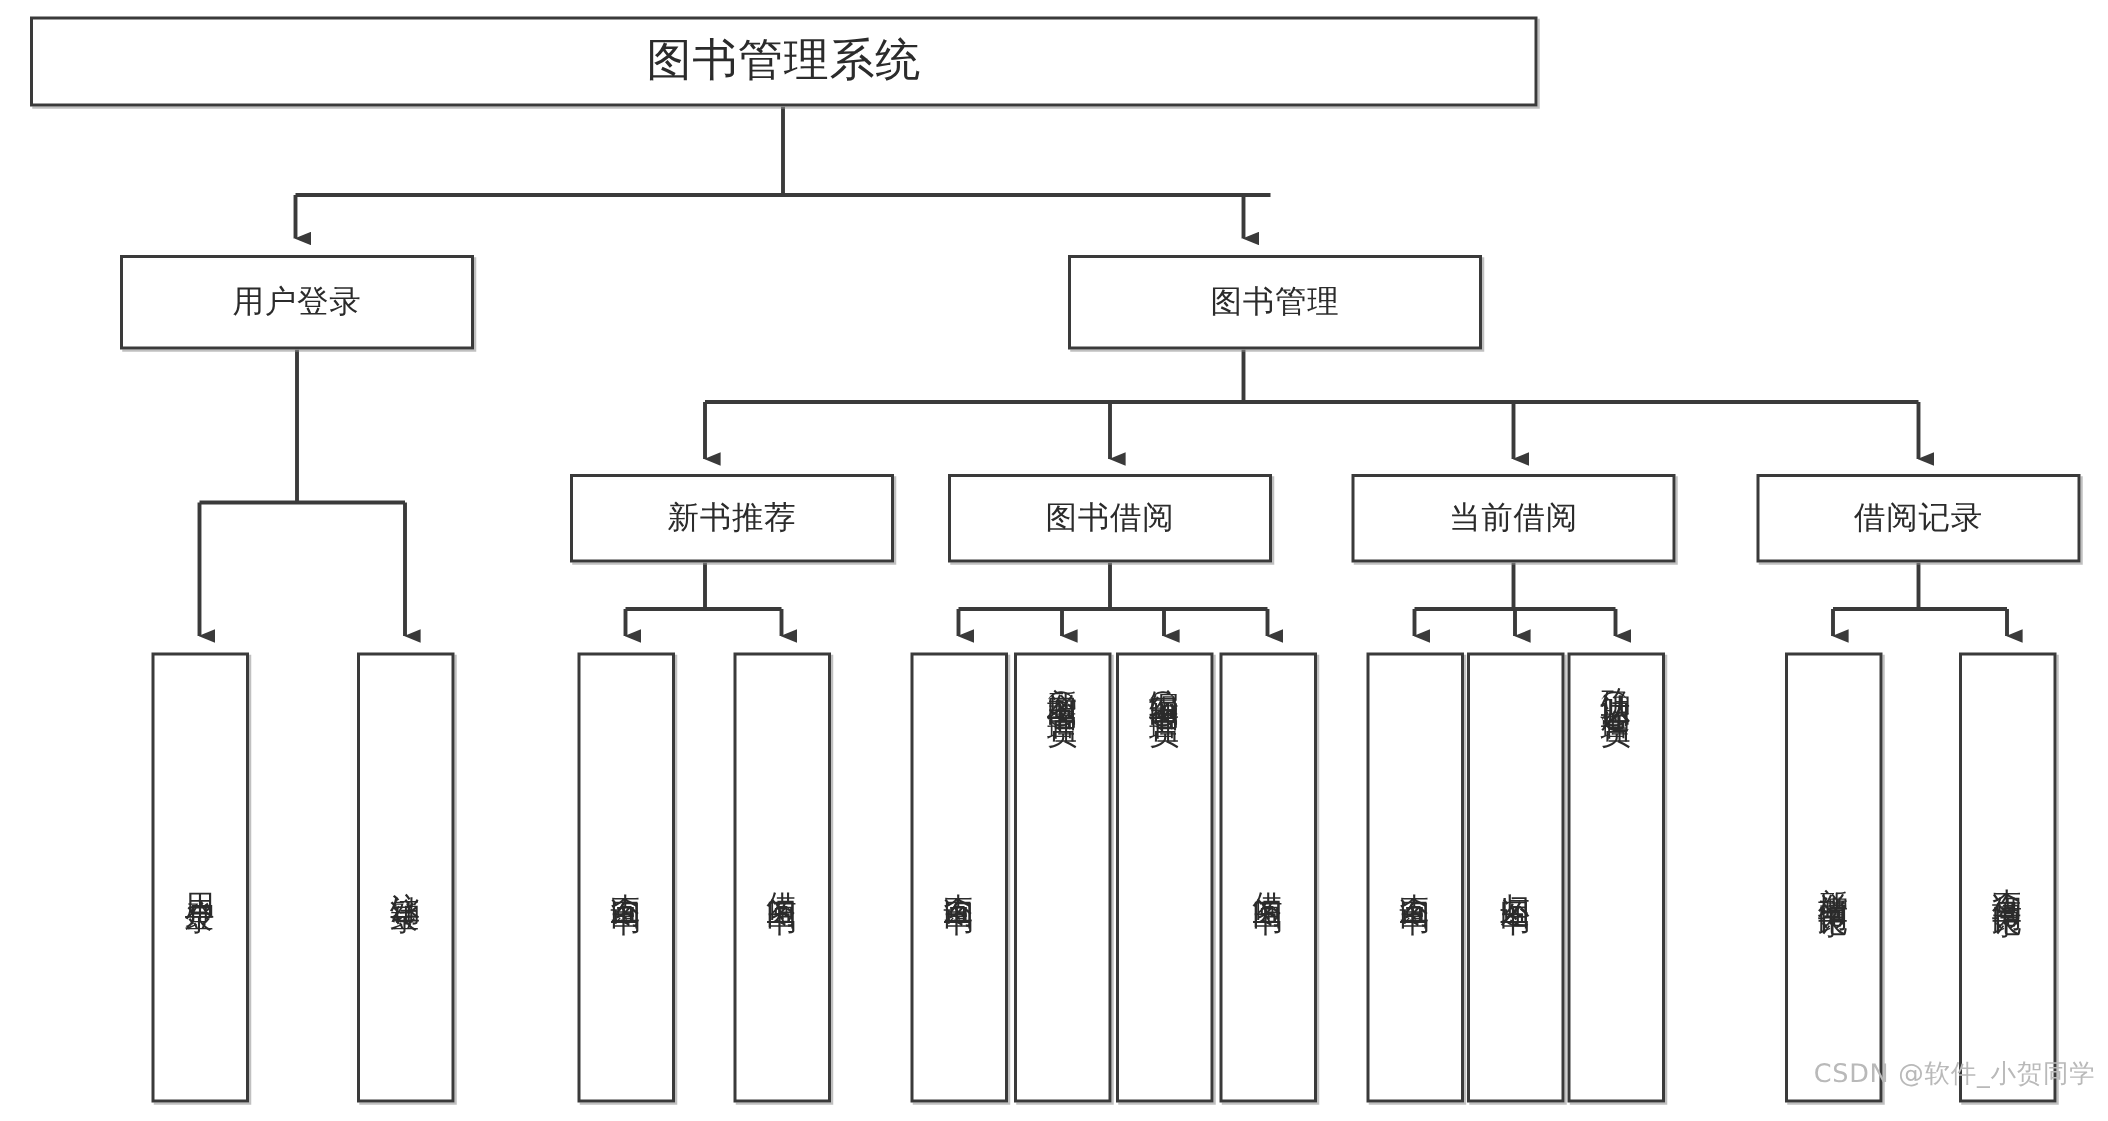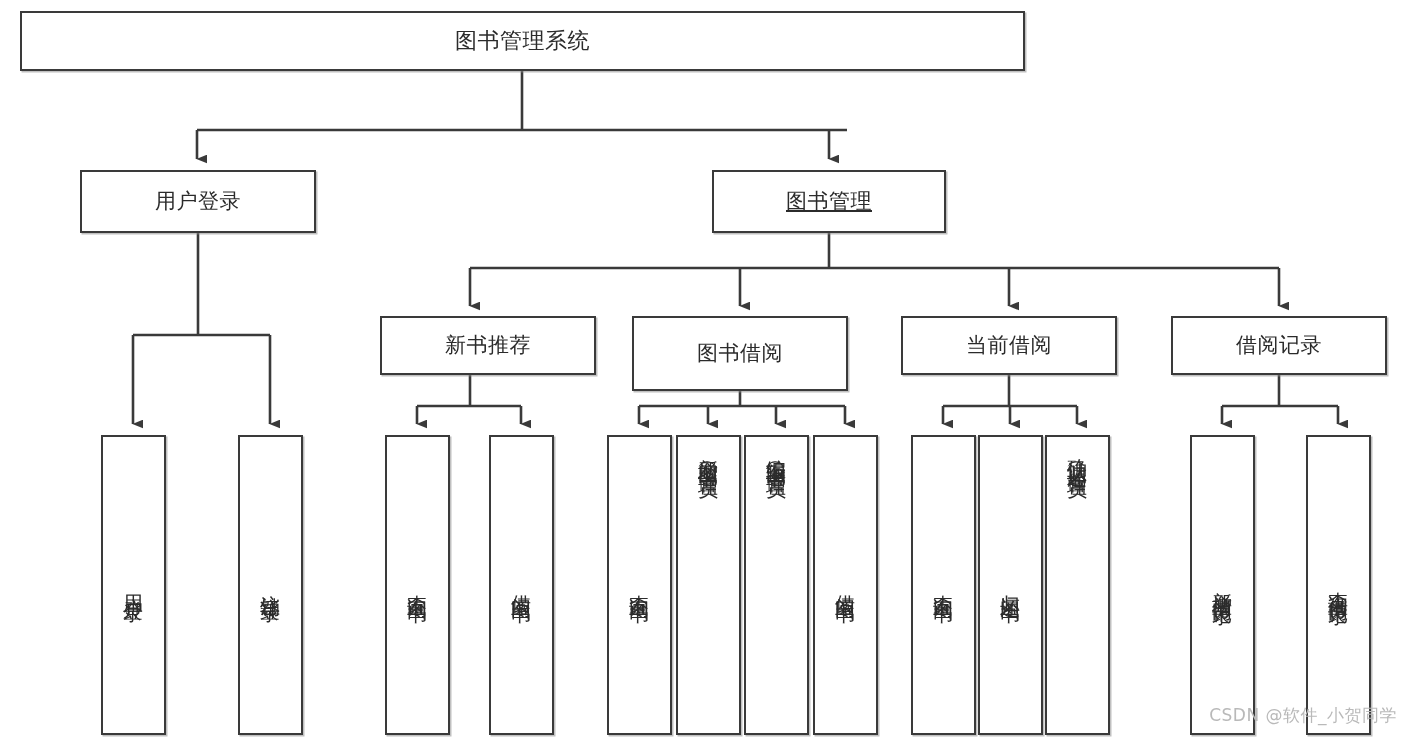--- a/index.html
+++ b/index.html
@@ -41,21 +41,21 @@
     display: block;
     text-align: center;
     line-height: 1.12;
     letter-spacing: 0.5px;
   }
   
   .node.horiz .label {
     writing-mode: horizontal-tb;
     font-size: 21px;
   }
-  .node.root .label { font-size: 22px; }
+  .node.root .label { font-size: 30px; }
   
   .node.vert {
     align-items: flex-start;
     justify-content: center;
     padding-top: 6px;
   }
   .node.vert .label {
     writing-mode: vertical-rl;
     text-orientation: upright;
     font-size: 20px;
@@ -133,28 +133,28 @@
     </g>
   </svg>
 
   <div class="node horiz root" style="left:20px; top:11px; width:1005px; height:60px;">
     <span class="label">图书管理系统</span>
   </div>
 
   <div class="node horiz" style="left:80px; top:170px; width:236px; height:63px;">
     <span class="label">用户登录</span>
   </div>
-  <div class="node horiz" style="left:712px; top:170px; width:234px; height:63px;text-decoration:underline;">
+  <div class="node horiz" style="left:712px; top:170px; width:276px; height:63px;">
     <span class="label">图书管理</span>
   </div>
 
   <div class="node horiz" style="left:380px; top:316px; width:216px; height:59px;">
     <span class="label">新书推荐</span>
   </div>
-  <div class="node horiz" style="left:632px; top:316px; width:216px; height:75px;">
+  <div class="node horiz" style="left:632px; top:316px; width:216px; height:59px;">
     <span class="label">图书借阅</span>
   </div>
   <div class="node horiz" style="left:901px; top:316px; width:216px; height:59px;">
     <span class="label">当前借阅</span>
   </div>
   <div class="node horiz" style="left:1171px; top:316px; width:216px; height:59px;">
     <span class="label">借阅记录</span>
   </div>
 
   <div class="node vert centered" style="left:101px; top:435px; width:65px; height:300px;">

